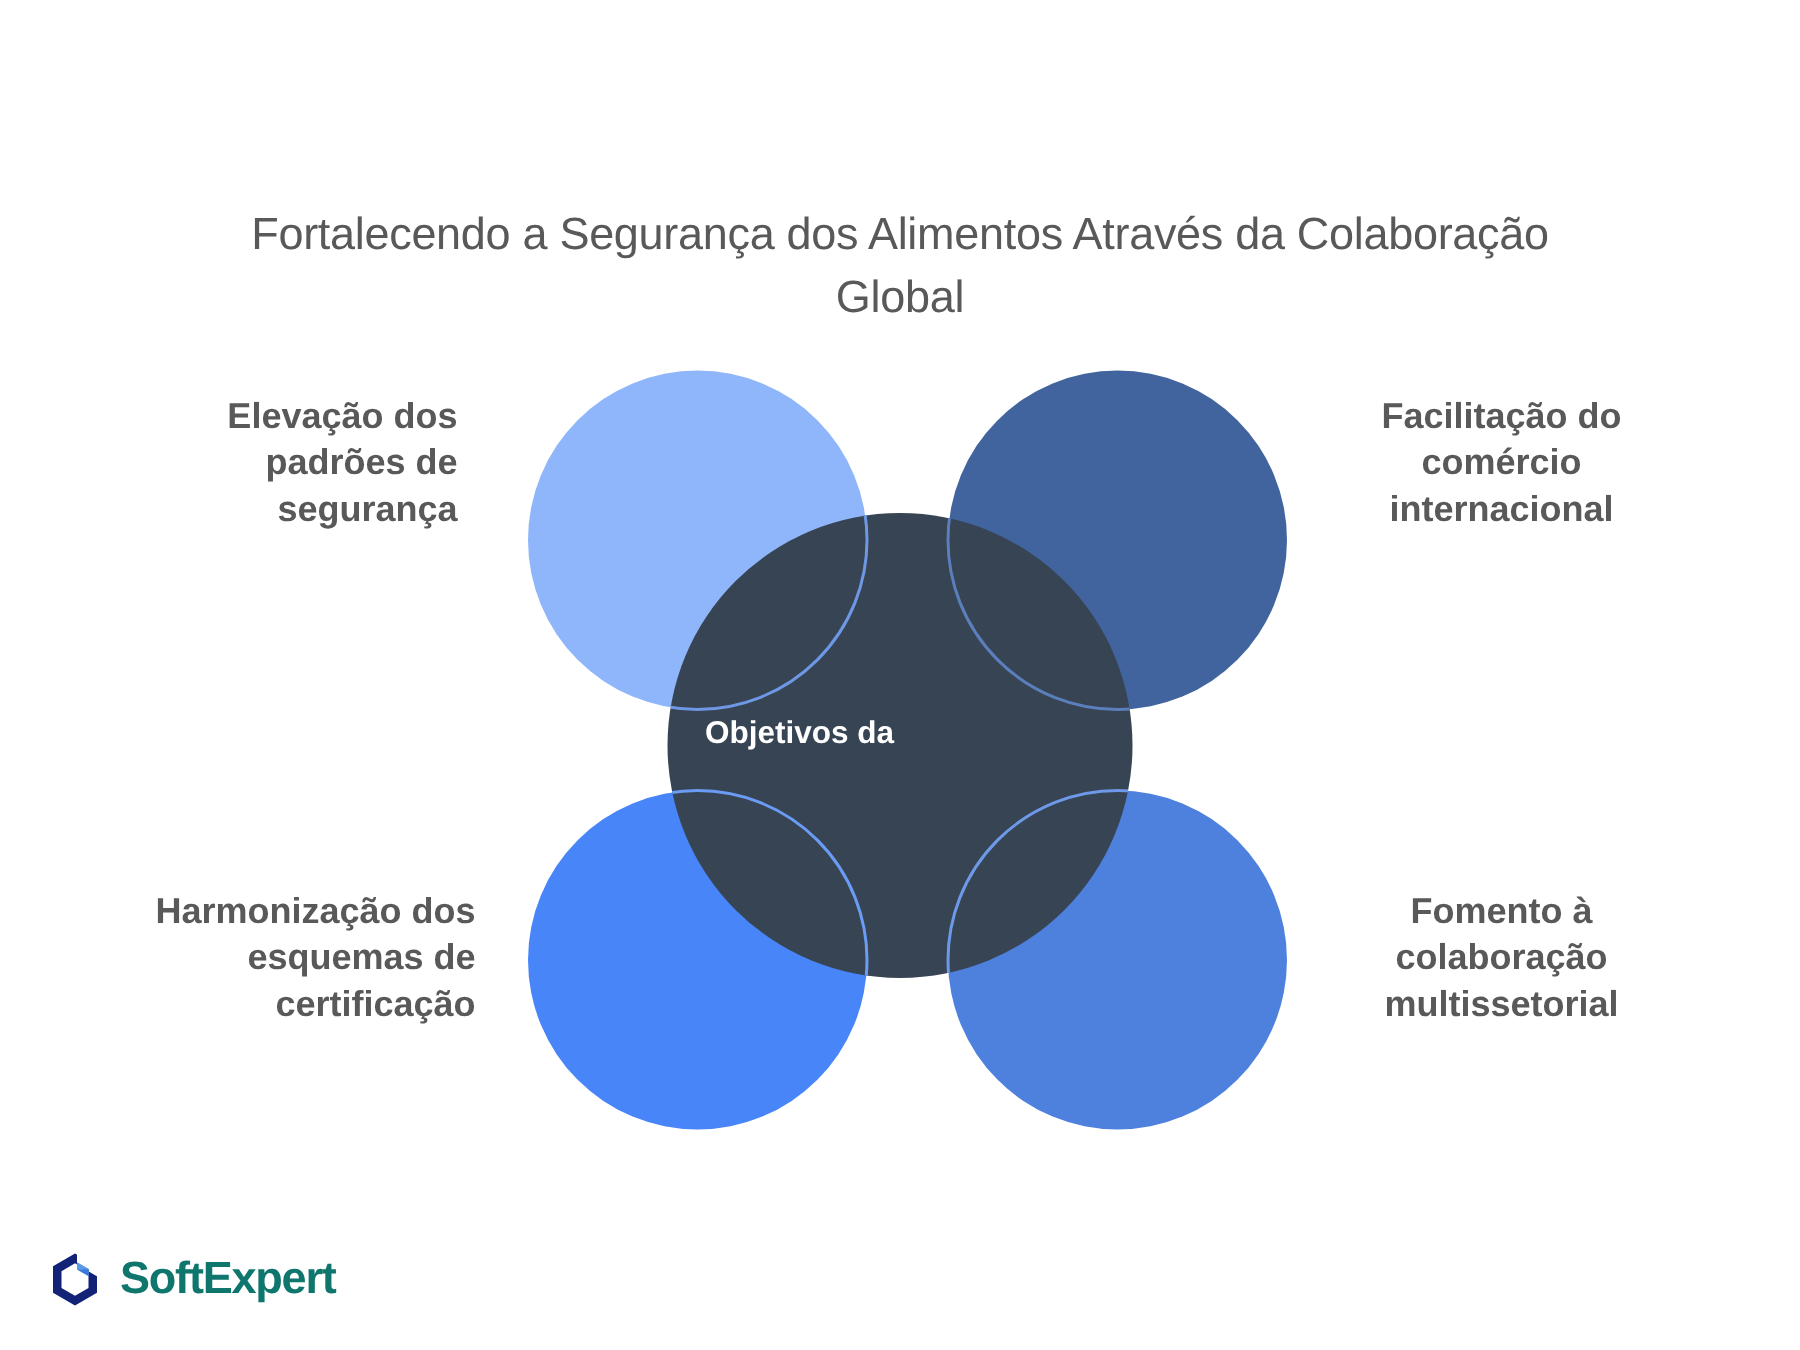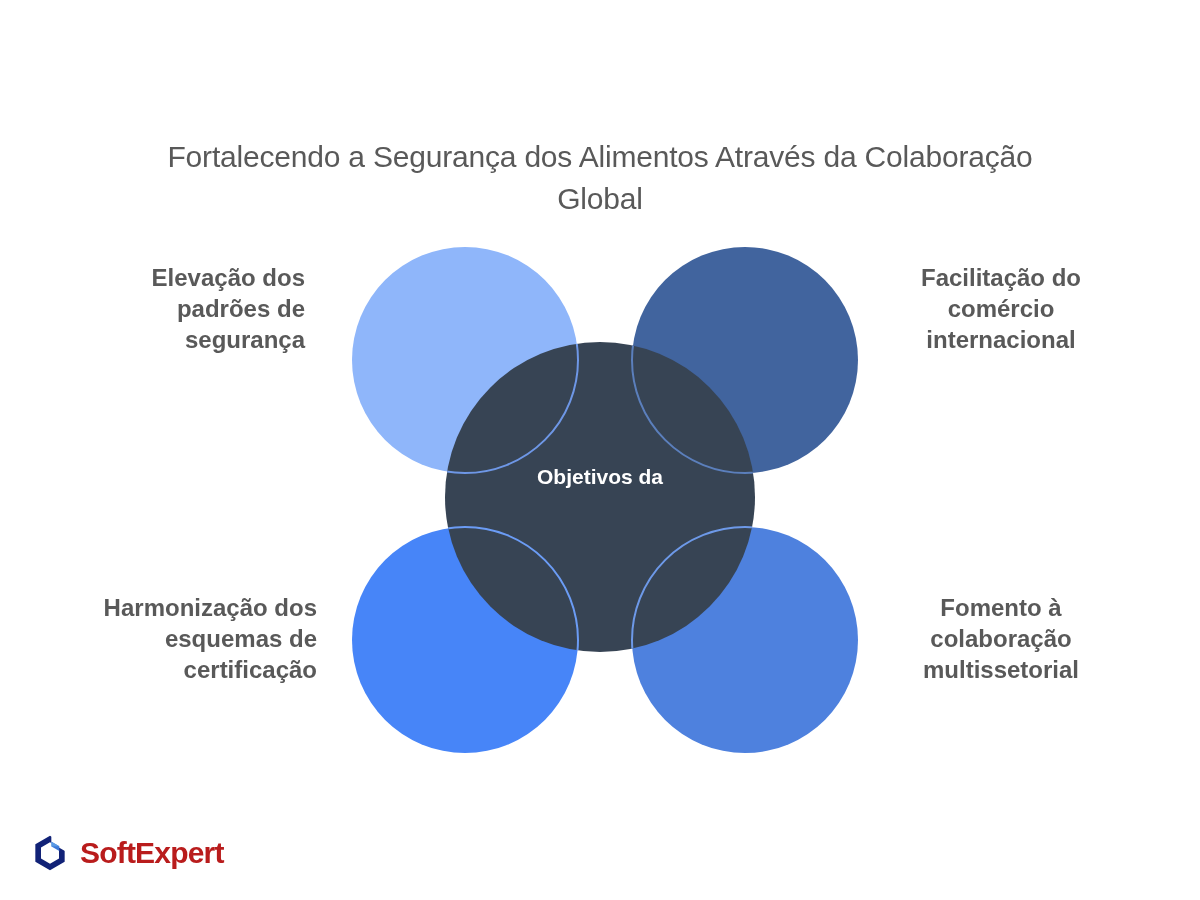--- a/index.html
+++ b/index.html
@@ -47,23 +47,22 @@
     top: 230px;
     width: 540px;
     height: 540px;
     display: block;
   }
 
   
   #center-label {
     position: absolute;
     left: 470px;
-    top: 462px;
+    top: 474px;
     width: 260px;
-    text-align: center;
     font-size: 21px;
     line-height: 30px;
     font-weight: bold;
     color: #ffffff;
     pointer-events: none;
   }
 
   
   .callout {
     position: absolute;
@@ -86,21 +85,21 @@
     left: 30px;
     top: 833px;
     display: flex;
     align-items: center;
     gap: 10px;
   }
   #logo-mark { width: 40px; height: 40px; display: block; }
   #logo-text {
     font-size: 30px;
     font-weight: bold;
-    color: #b91c1c;
+    color: #0f766e;
     letter-spacing: -0.8px;
     white-space: nowrap;
   }
 </style>
 </head>
 <body>
 
 <div id="slide">
 
   <div id="title">Fortalecendo a Segurança dos Alimentos Através da Colaboração Global</div>

